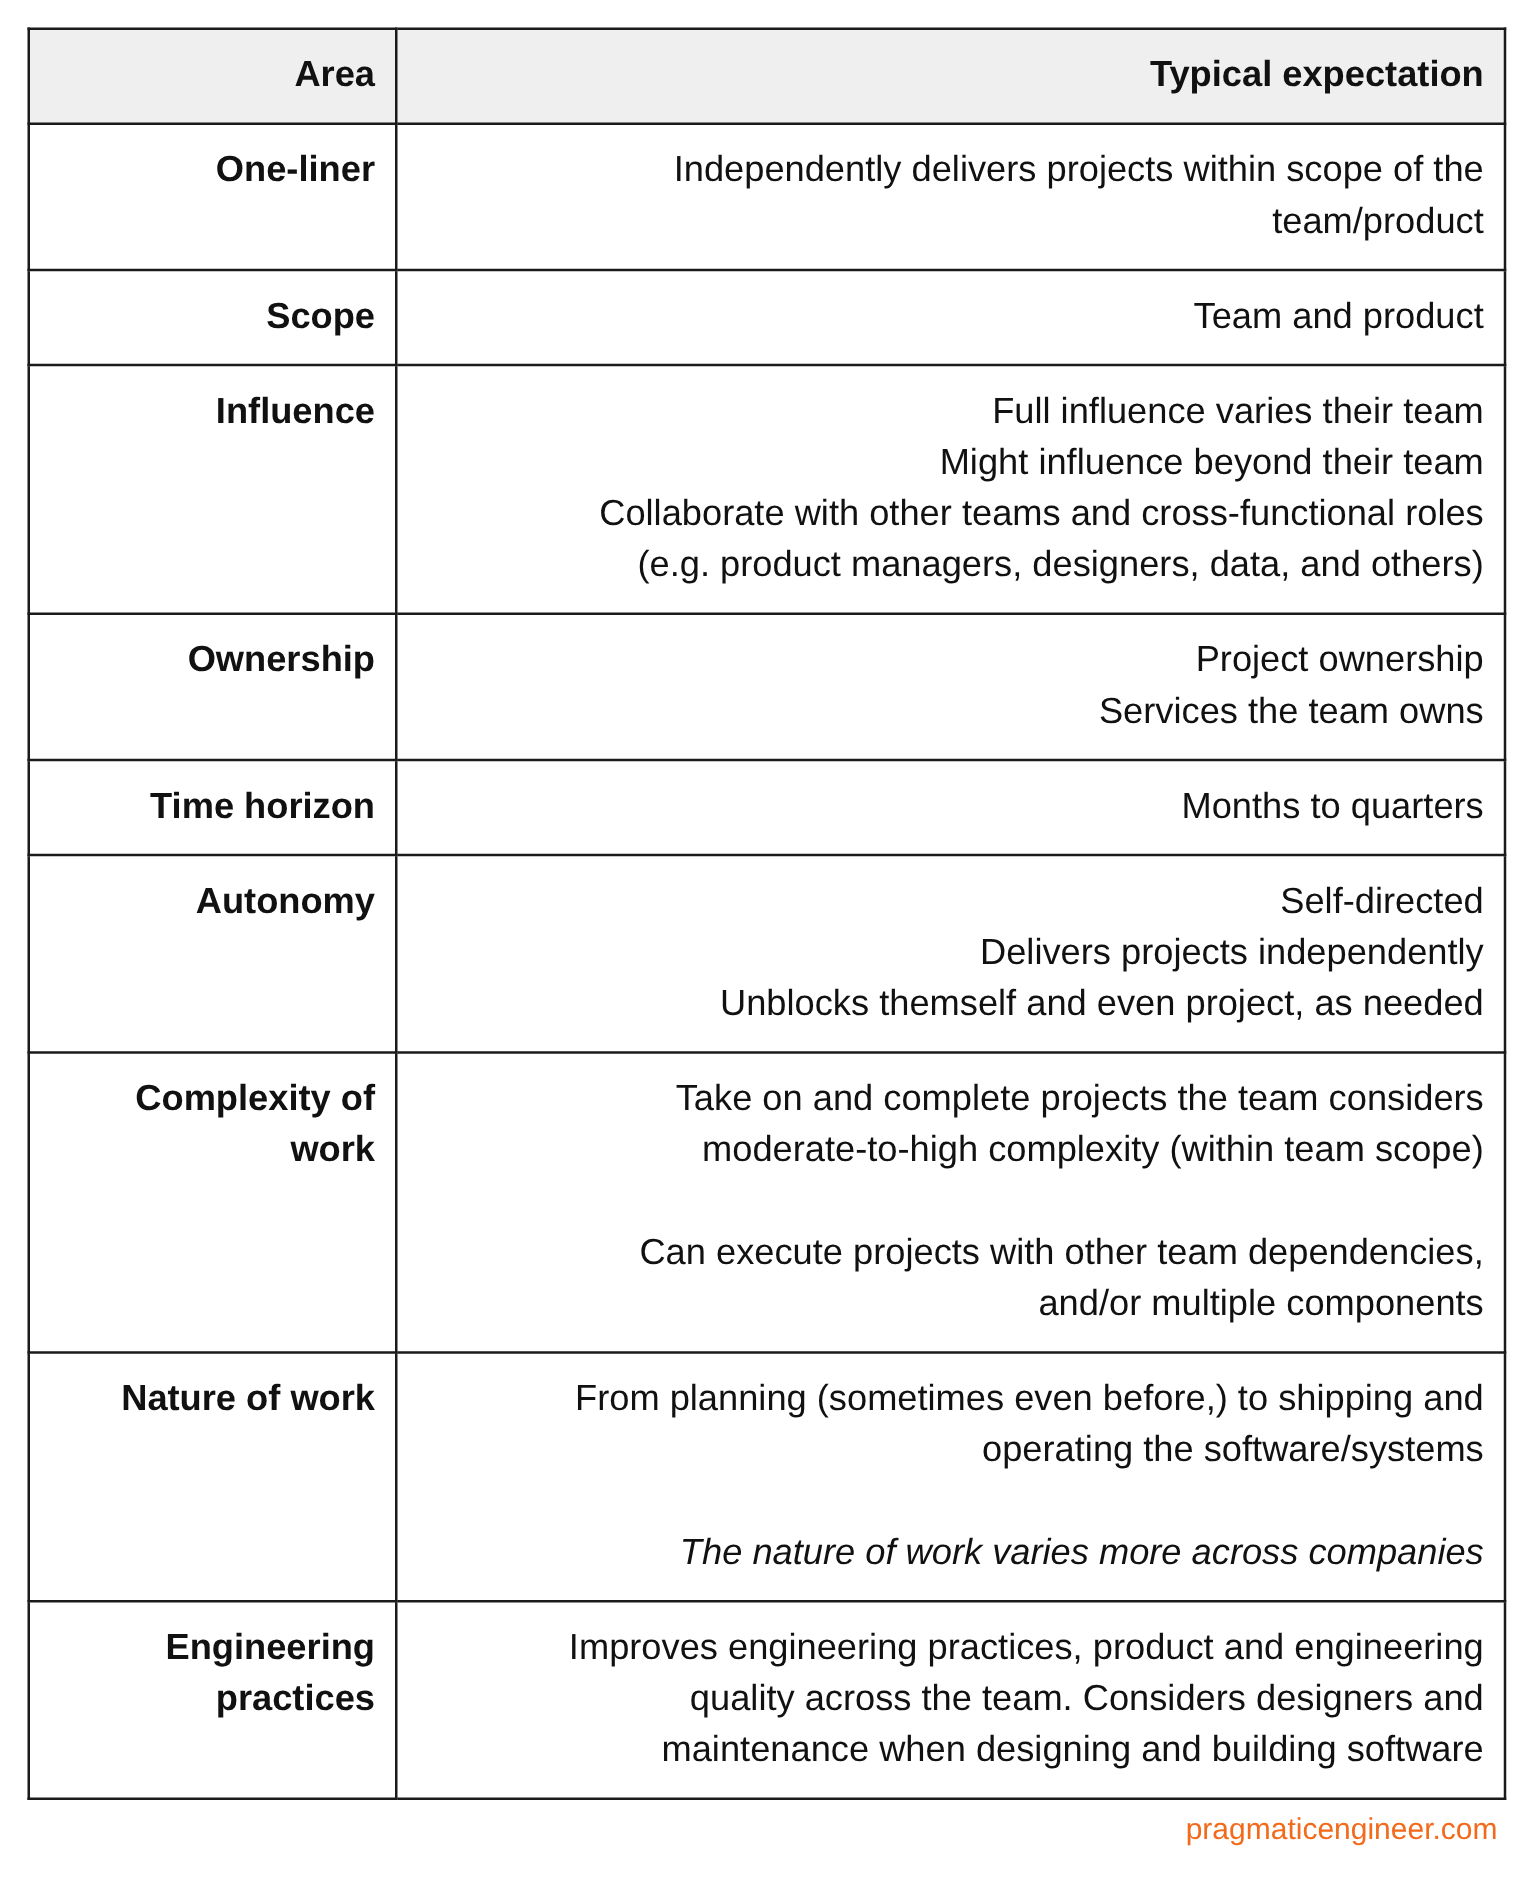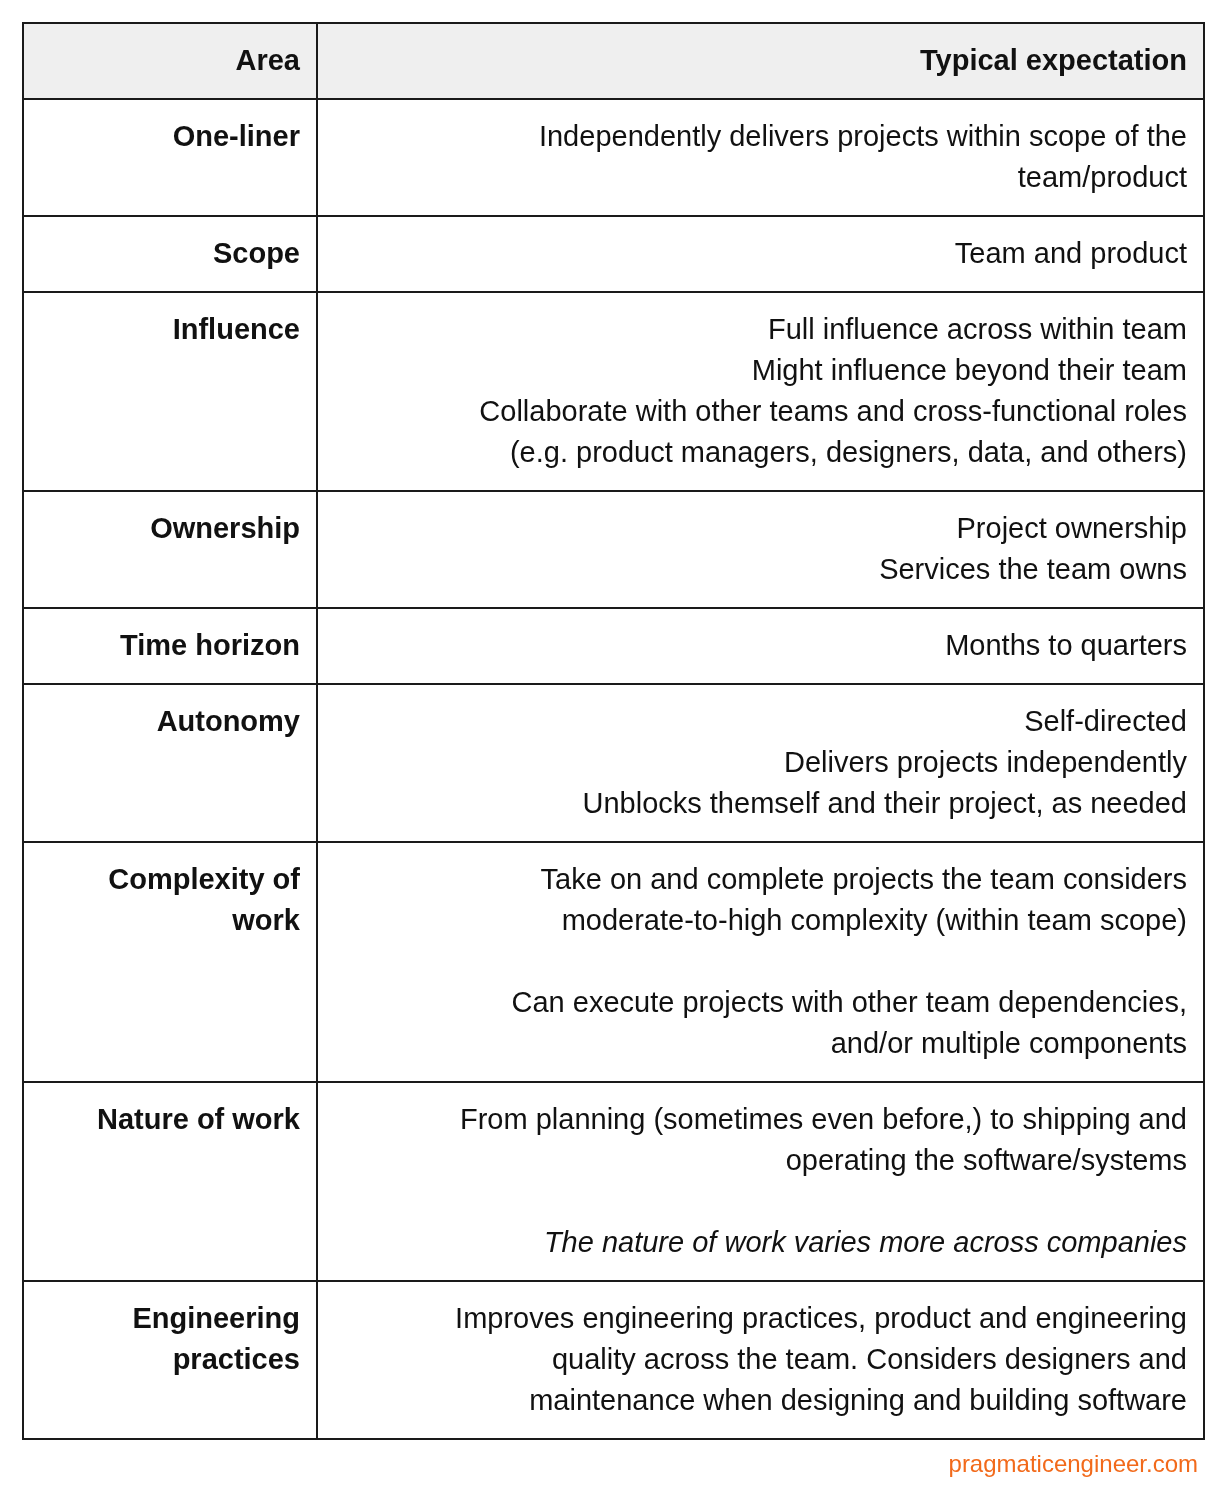--- a/index.html
+++ b/index.html
@@ -103,21 +103,21 @@
       <tr class="row-scope">
         <td class="area">Scope</td>
         <td class="exp">
           <span class="line">Team and product</span>
         </td>
       </tr>
 
       <tr class="row-influence">
         <td class="area">Influence</td>
         <td class="exp">
-          <span class="line">Full influence across within team</span>
+          <span class="line">Full influence varies their team</span>
           <span class="line">Might influence beyond their team</span>
           <span class="line">Collaborate with other teams and cross-functional roles</span>
           <span class="line">(e.g. product managers, designers, data, and others)</span>
         </td>
       </tr>
 
       <tr class="row-ownership">
         <td class="area">Ownership</td>
         <td class="exp">
           <span class="line">Project ownership</span>
@@ -130,21 +130,21 @@
         <td class="exp">
           <span class="line">Months to quarters</span>
         </td>
       </tr>
 
       <tr class="row-autonomy">
         <td class="area">Autonomy</td>
         <td class="exp">
           <span class="line">Self-directed</span>
           <span class="line">Delivers projects independently</span>
-          <span class="line">Unblocks themself and their project, as needed</span>
+          <span class="line">Unblocks themself and even project, as needed</span>
         </td>
       </tr>
 
       <tr class="row-complexity">
         <td class="area">Complexity of work</td>
         <td class="exp">
           <span class="line">Take on and complete projects the team considers</span>
           <span class="line">moderate-to-high complexity (within team scope)</span>
           <span class="line blank"></span>
           <span class="line">Can execute projects with other team dependencies,</span>

